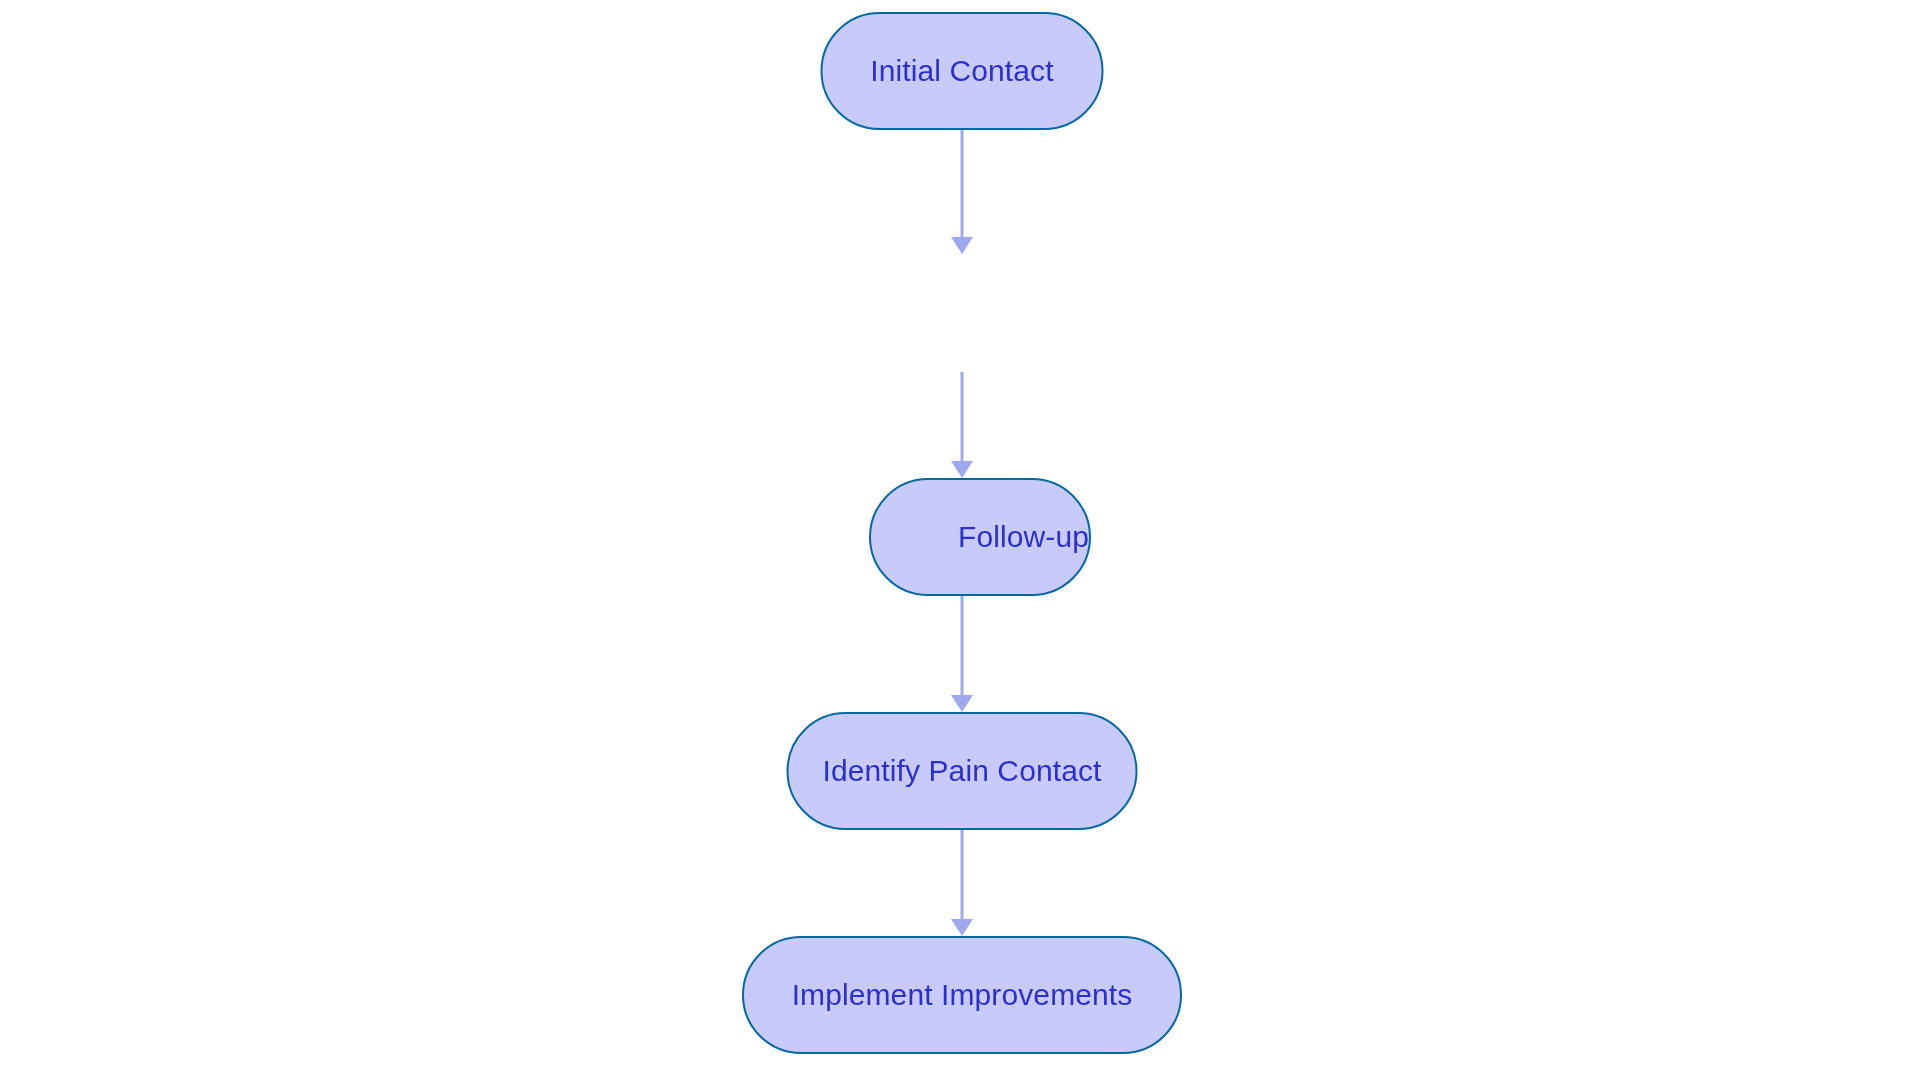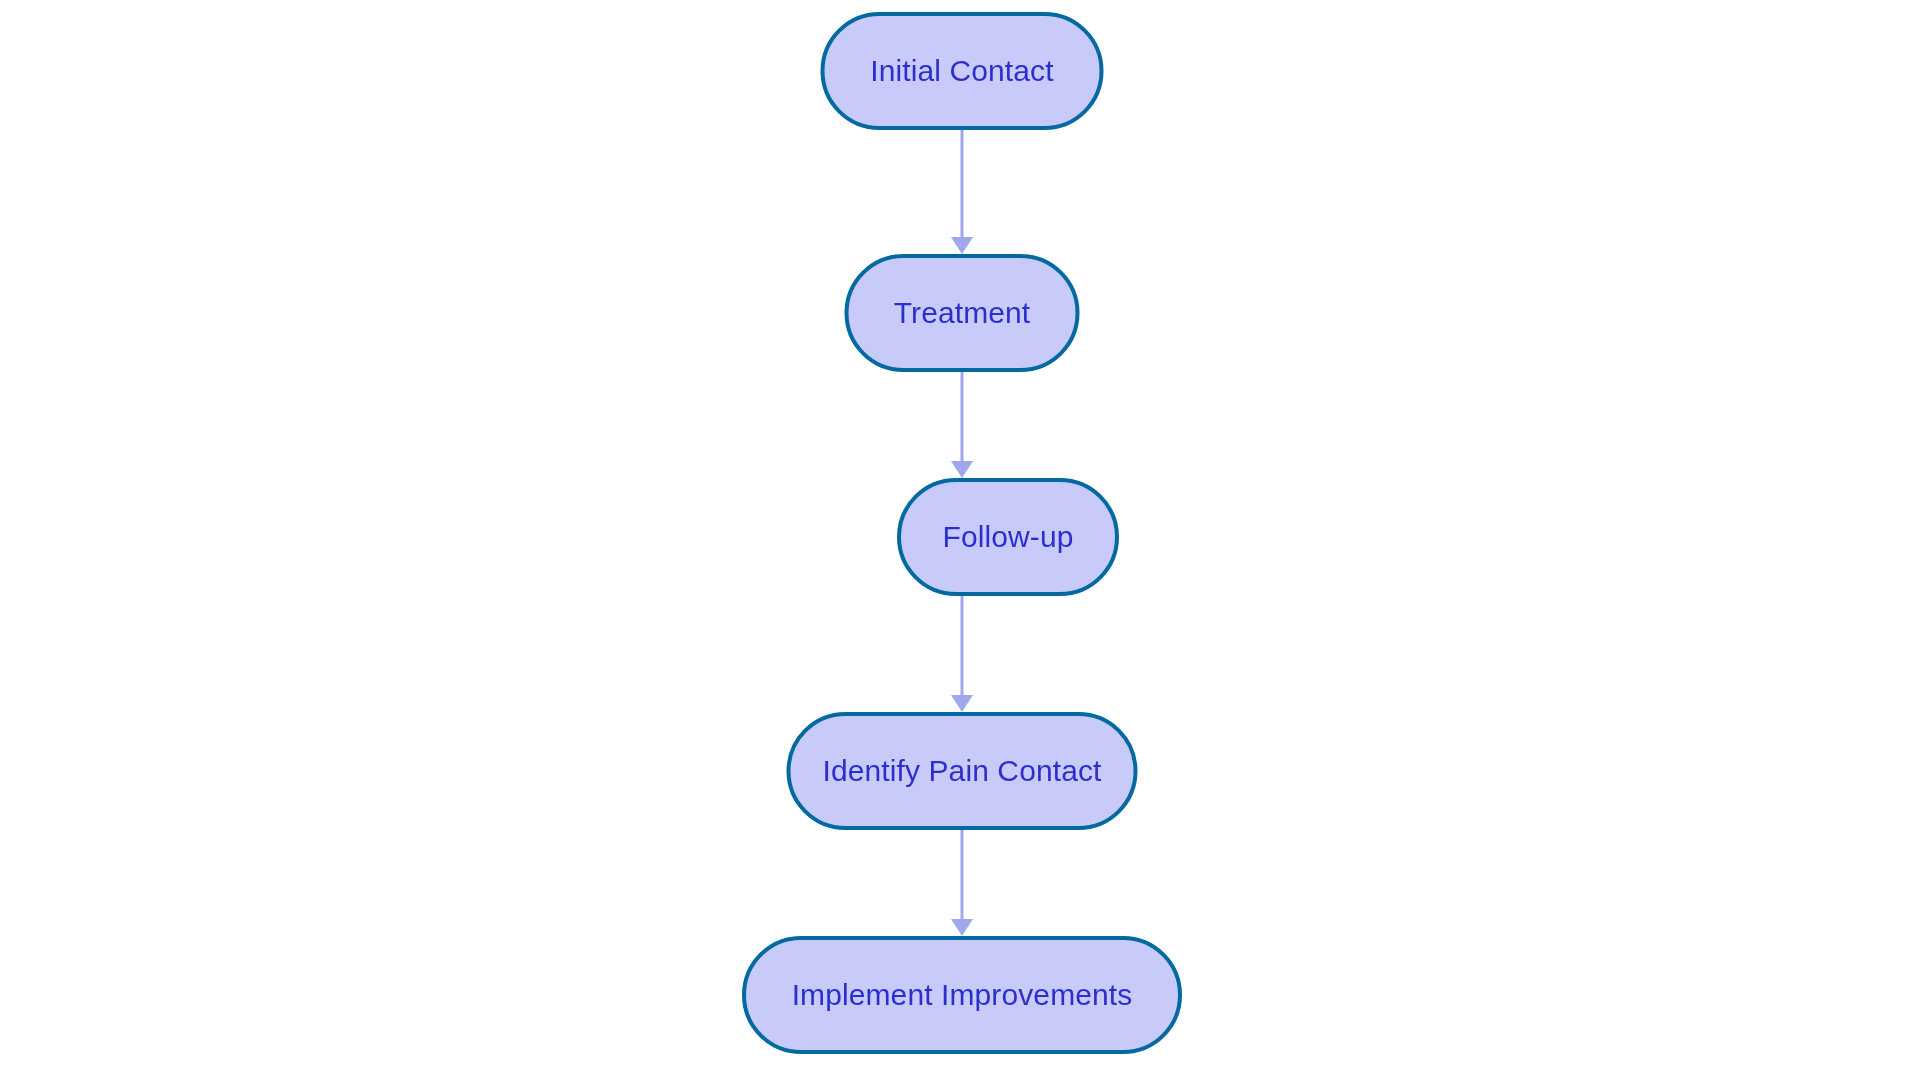--- a/index.html
+++ b/index.html
@@ -22,40 +22,40 @@
     background: #ffffff;
   }
 
   
   .node {
     position: absolute;
     box-sizing: border-box;
     height: 118px;
     transform: translateX(-50%);
     background: #c8cbfa;
-    border: 4px solid #0369a1;
+    border: 2px solid #0369a1;
     border-radius: 59px;
     display: flex;
     align-items: center;
     justify-content: center;
     z-index: 2;
   }
   .node-label {
     font-size: 30px;
     line-height: 1;
     color: #2b30cc;
     white-space: nowrap;
     letter-spacing: 0.1px;
     font-weight: 400;
   }
 
   
   .node-0 { left: 962px; top: 12px;  width: 283px; }
   .node-1 { left: 962px; top: 254px; width: 235px; }
-  .node-2 { left: 1008px; top: 478px; width: 222px; }
+  .node-2 { left: 980px; top: 478px; width: 222px; justify-content: flex-end; }
   .node-3 { left: 962px; top: 712px; width: 351px; }
   .node-4 { left: 962px; top: 936px; width: 440px; }
 
   
   .edge {
     position: absolute;
     left: 962px;
     transform: translateX(-50%);
     width: 24px;
     z-index: 1;
@@ -100,23 +100,20 @@
 
   <div class="node node-0">
     <span class="node-label">Initial Contact</span>
   </div>
 
   <div class="edge edge-0">
     <div class="edge-line"></div>
     <div class="edge-arrow"></div>
   </div>
 
-  <div class="node node-1">
-    <span class="node-label">Treatment</span>
-  </div>
 
   <div class="edge edge-1">
     <div class="edge-line"></div>
     <div class="edge-arrow"></div>
   </div>
 
   <div class="node node-2">
     <span class="node-label">Follow-up</span>
   </div>
 

